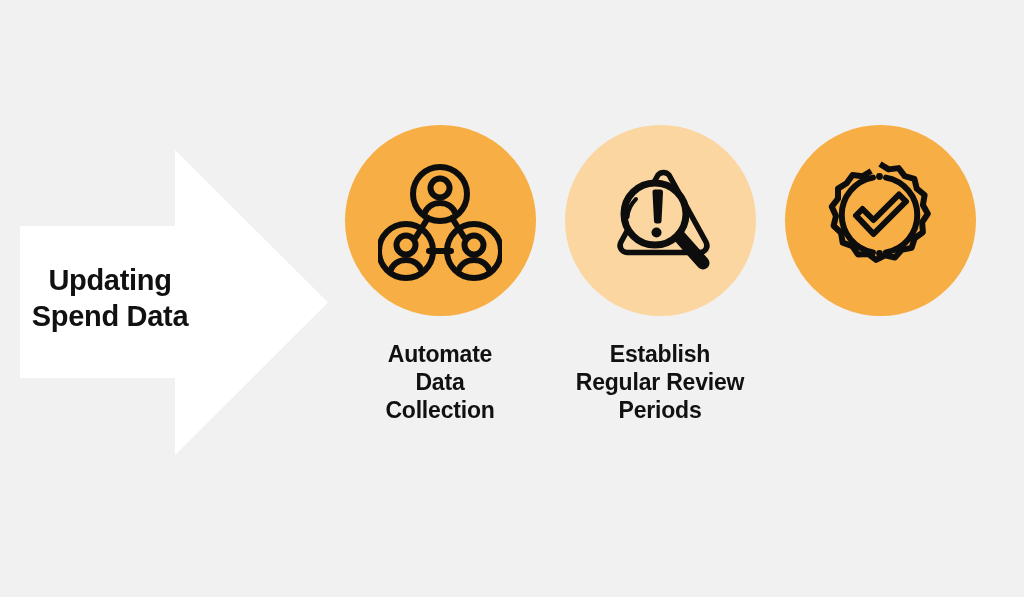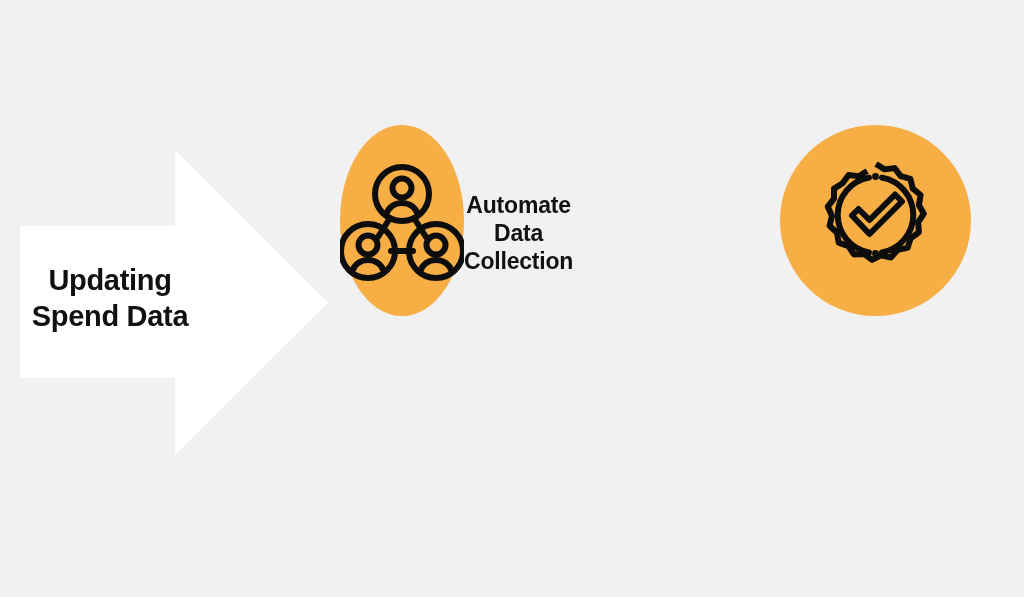--- a/index.html
+++ b/index.html
@@ -55,21 +55,21 @@
     width: 640px;
     height: 310px;
     display: flex;
     flex-direction: row;
     justify-content: space-between;
     align-items: flex-start;
   }
   .step {
     width: 200px;
     display: flex;
-    flex-direction: row;
+    flex-direction: column;
     align-items: center;
   }
   .step-circle {
     width: 191px;
     height: 191px;
     border-radius: 50%;
     display: flex;
     align-items: center;
     justify-content: center;
   }
@@ -125,20 +125,40 @@
             <circle cx="96" cy="86" r="9.5"></circle>
             <path d="M80 112.5c2.6-7.2 8.6-11.5 16-11.5s13.4 4.3 16 11.5"></path>
           </g>
         </svg>
       </div>
       <div class="step-label">Automate
 Data
 Collection</div>
     </div>
 
+    <div class="step">
+      <div class="step-circle" style="background:#fbd6a0;">
+        <svg class="step-icon" viewBox="0 0 124 124">
+
+          <path d="M60 16c3 -3.4 8 -3.4 11 0l37 67c2.6 4.8 -0.6 10.4 -6 10.4H29c-5.4 0 -8.6 -5.6 -6 -10.4z" fill="none" stroke="#0d0d0d" stroke-width="5.5" stroke-linejoin="round"></path>
+
+          <line x1="81" y1="77" x2="105" y2="104" stroke="#0d0d0d" stroke-width="13" stroke-linecap="round"></line>
+
+          <circle cx="57" cy="55" r="31" fill="#fbd6a0" stroke="#0d0d0d" stroke-width="7"></circle>
+
+          <path d="M38 40c-5 5 -8 11 -8.5 18" fill="none" stroke="#0d0d0d" stroke-width="4" stroke-linecap="round"></path>
+
+          <path d="M57 33 L62.5 33 L61 62 L58.5 62 Z" fill="#0d0d0d" stroke="#0d0d0d" stroke-width="5" stroke-linejoin="round"></path>
+          <circle cx="58.5" cy="73.5" r="5" fill="#0d0d0d"></circle>
+        </svg>
+      </div>
+      <div class="step-label">Establish
+Regular Review
+Periods</div>
+    </div>
 
     <div class="step">
       <div class="step-circle" style="background:#f7ae44;">
         <svg class="step-icon" viewBox="0 0 124 124">
 
           <path id="rosette" fill="none" stroke="#0d0d0d" stroke-width="6" stroke-linejoin="round" d="M62 5
                    L70.6 10.4 L80.6 9.1 L86.7 17.1 L96.4 19.9 L98.8 29.7 L106.6 36 L104.9 46 L109.8 54.8
                    L104.1 63.2 L104.9 73.3 L96.7 79.2 L93.6 88.9 L83.6 90.9 L76.9 98.5 L67.1 96.4 L58.1 100.9
                    L50 94.9 L39.9 95.4 L34.3 87.1 L24.7 83.7 L23 73.7 L15.6 66.7 L18 56.9 L13.8 47.7
                    L20 39.7 L20 29.6 L28.6 24.3 L34.6 16.1 L44.6 17.2 L53.2 12"></path>

